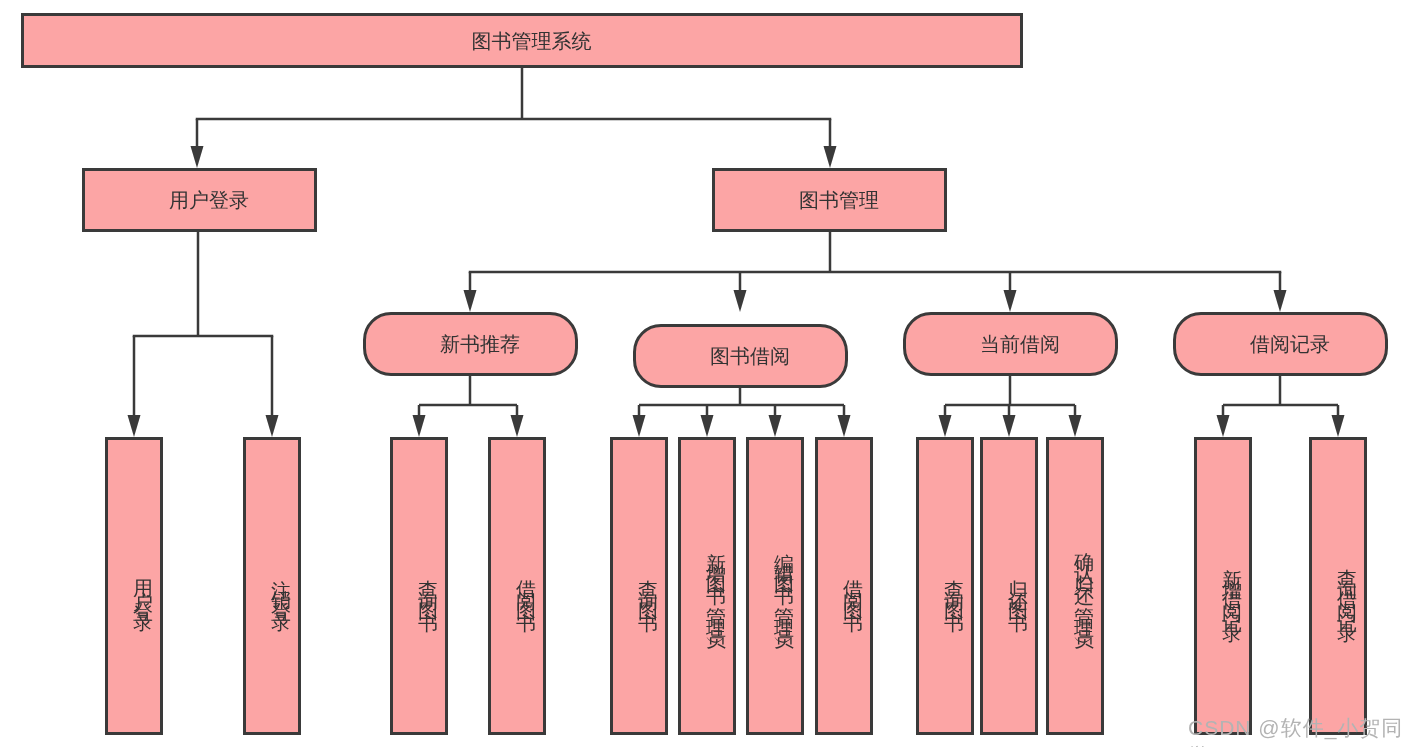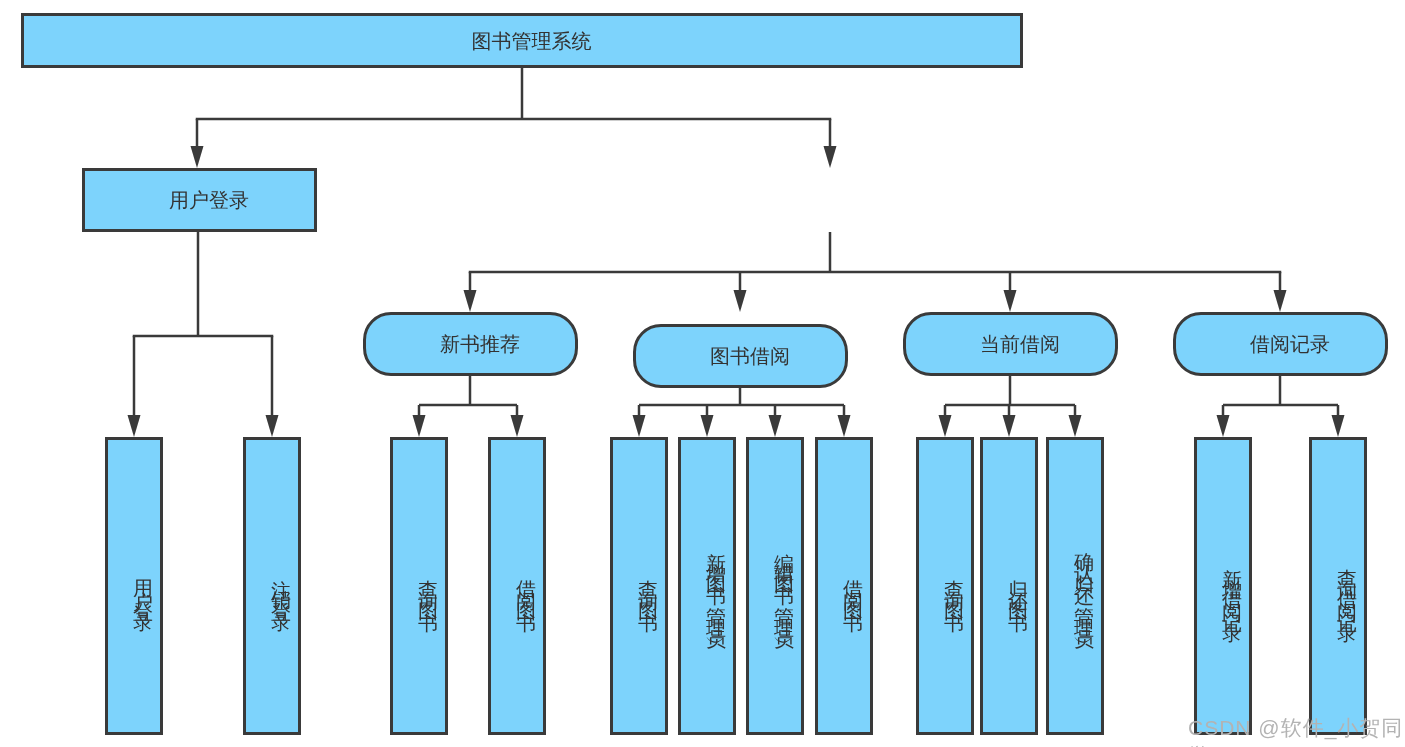--- a/index.html
+++ b/index.html
@@ -19,21 +19,21 @@
   }
   .connectors{
     position:absolute;
     left:0;top:0;
     width:1405px;height:747px;
   }
   .box{
     position:absolute;
     box-sizing:border-box;
     border:3px solid var(--line);
-    background:#7dd3fc;
+    background:#fca5a5;
     color:var(--text);
     display:flex;
     align-items:center;
     justify-content:center;
     font-size:20px;
     line-height:1;
     white-space:nowrap;
     padding-left:19px;
   }
   .root-box{left:21px;top:13px;width:1002px;height:55px;}
@@ -121,20 +121,21 @@
       <polygon points="1002.5,415 1015.5,415 1009,437"></polygon>
       <polygon points="1068.5,415 1081.5,415 1075,437"></polygon>
       <polygon points="1216.5,415 1229.5,415 1223,437"></polygon>
       <polygon points="1331.5,415 1344.5,415 1338,437"></polygon>
     </g>
   </svg>
 
   <div class="box root-box">图书管理系统</div>
 
   <div class="box branch-box" style="left:82px;">用户登录</div>
+  <div class="box branch-box" style="left:712px;">图书管理</div>
 
   <div class="box group-box" style="left:363px;">新书推荐</div>
   <div class="box group-box" style="left:633px;margin-top:12px;">图书借阅</div>
   <div class="box group-box" style="left:903px;">当前借阅</div>
   <div class="box group-box" style="left:1173px;">借阅记录</div>
 
   <div class="box leaf-box" style="left:105px;">用户登录</div>
   <div class="box leaf-box" style="left:243px;">注销登录</div>
 
   <div class="box leaf-box" style="left:390px;">查询图书</div>

